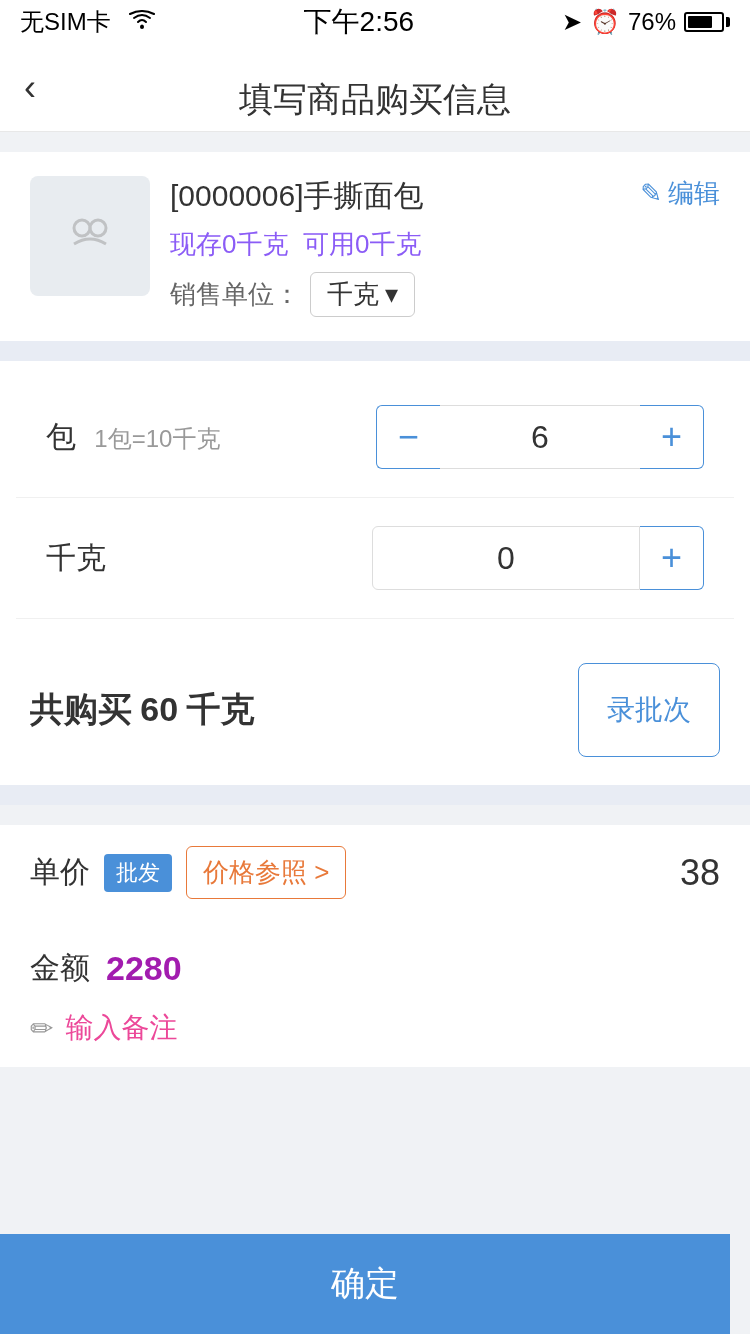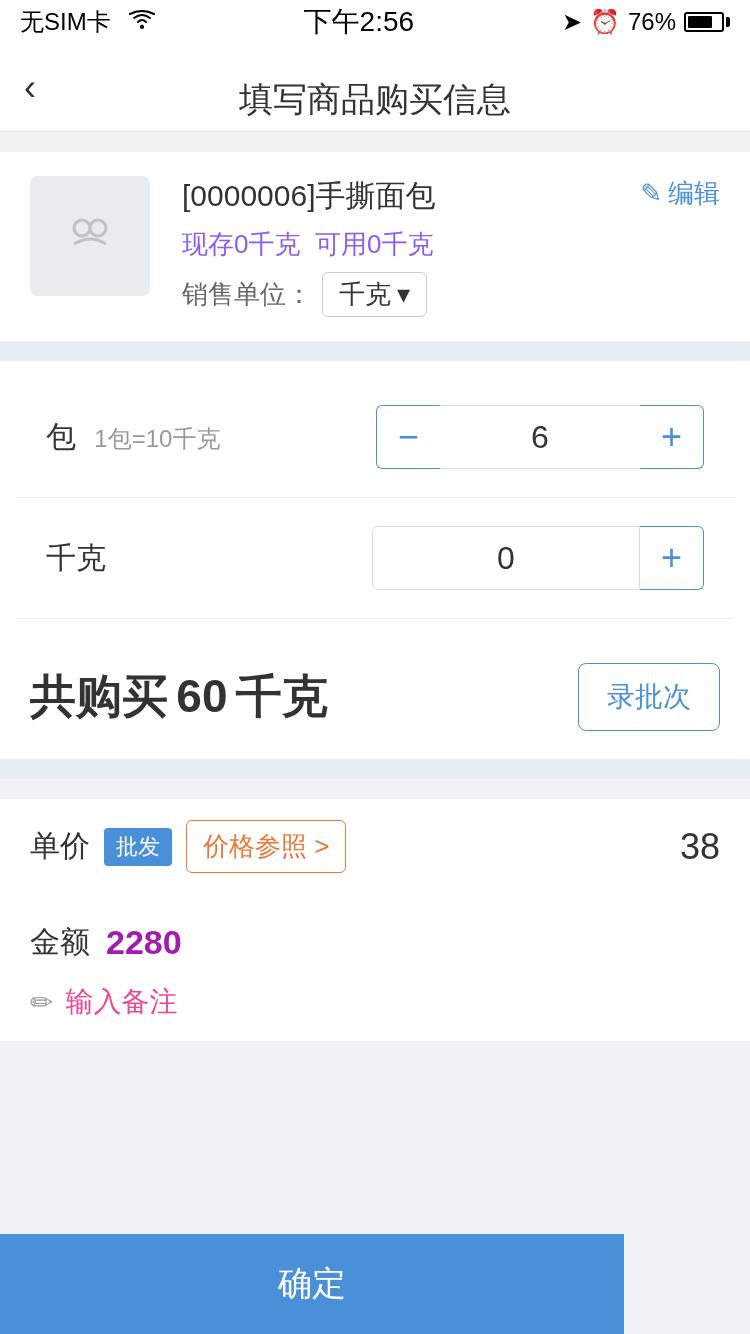--- a/index.html
+++ b/index.html
@@ -54,21 +54,21 @@
       margin-top: 25px;
     }
 
     
     .product-card {
       background: #fff;
       margin-top: 20px;
       padding: 24px 30px;
       display: flex;
       align-items: flex-start;
-      gap: 32px;
+      gap: 20px;
       position: relative;
     }
     .product-image {
       width: 120px;
       height: 120px;
       background: #e8ecf0;
       border-radius: 8px;
       display: flex;
       align-items: center;
       justify-content: center;
@@ -200,27 +200,27 @@
       padding: 28px 30px;
       display: flex;
       align-items: center;
       justify-content: space-between;
     }
     .total-text {
       font-size: 30px;
       color: #333;
     }
     .total-text span {
-      font-size: 46px;
+      font-size: 34px;
       font-weight: 600;
     }
     .batch-btn {
       border: 1.5px solid #4a90d9;
       border-radius: 8px;
-      padding: 14px 28px;
+      padding: 27px 28px;
       color: #4a90d9;
       font-size: 28px;
       cursor: pointer;
       background: #fff;
     }
     .price-row {
       background: #fff;
       margin-top: 20px;
       padding: 21px 30px;
       display: flex;
@@ -279,21 +279,21 @@
     .empty-space {
       height: 300px;
       background: #f0f2f5;
     }
 
     
     .confirm-bar {
       position: fixed;
       bottom: 0;
       left: 0;
-      width: 624px;
+      width: 730px;
       height: 100px;
       background: #4a90d9;
       display: flex;
       align-items: center;
       justify-content: center;
       cursor: pointer;
     }
     .confirm-text {
       font-size: 34px;
       color: #fff;

